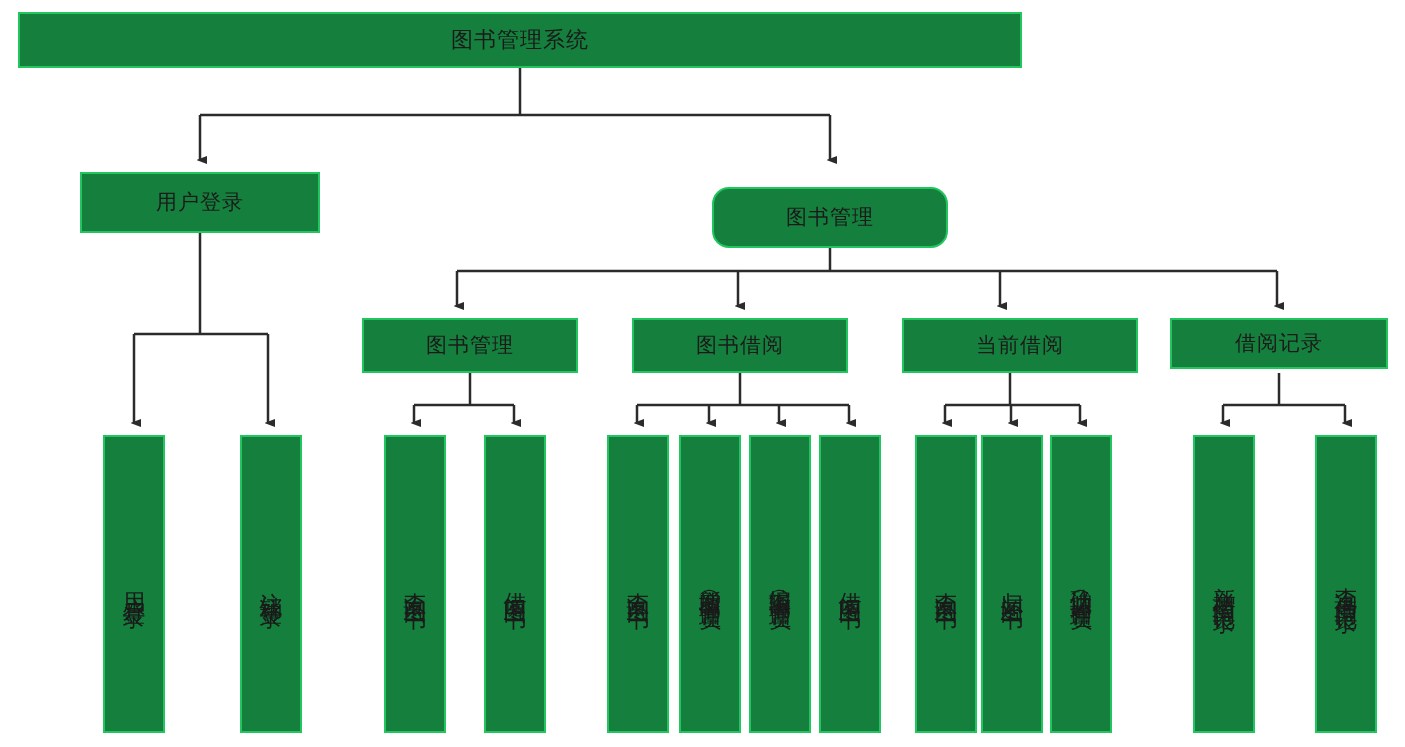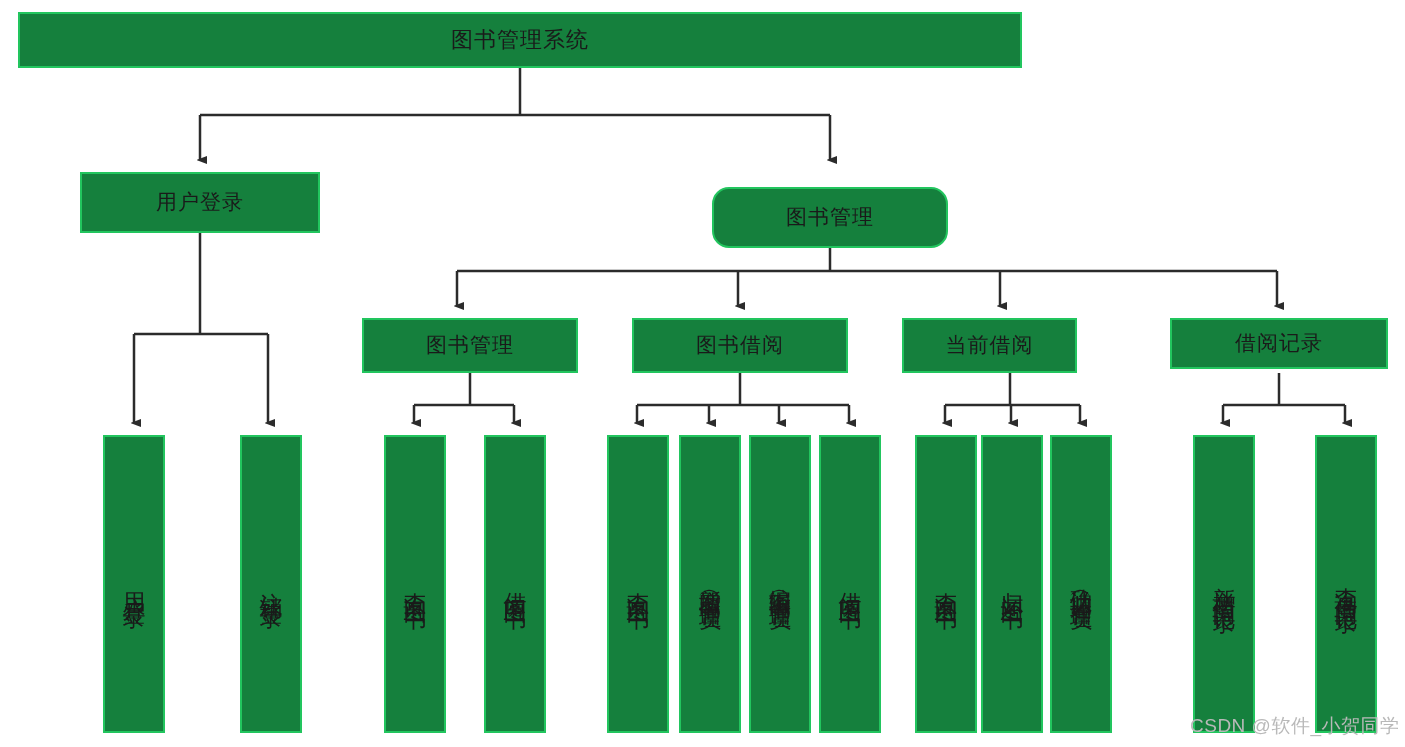--- a/index.html
+++ b/index.html
@@ -146,21 +146,21 @@
   <div class="node horiz" style="left:712px; top:187px; width:236px; height:61px;border-radius:17px;">
     <span class="label">图书管理</span>
   </div>
 
   <div class="node horiz" style="left:362px; top:318px; width:216px; height:55px;">
     <span class="label">图书管理</span>
   </div>
   <div class="node horiz" style="left:632px; top:318px; width:216px; height:55px;">
     <span class="label">图书借阅</span>
   </div>
-  <div class="node horiz" style="left:902px; top:318px; width:175px; height:55px;">
+  <div class="node horiz" style="left:902px; top:318px; width:236px; height:55px;">
     <span class="label">当前借阅</span>
   </div>
   <div class="node horiz" style="left:1170px; top:318px; width:218px; height:51px;">
     <span class="label">借阅记录</span>
   </div>
 
   <div class="node vert" style="left:103px; top:435px; width:62px; height:298px;">
     <span class="label">用户登录</span>
   </div>
   <div class="node vert" style="left:240px; top:435px; width:62px; height:298px;">
@@ -197,15 +197,14 @@
     <span class="label">确认归还（管理员）</span>
   </div>
 
   <div class="node vert" style="left:1193px; top:435px; width:62px; height:298px;">
     <span class="label">新增借阅记录</span>
   </div>
   <div class="node vert" style="left:1315px; top:435px; width:62px; height:298px;">
     <span class="label">查询借阅记录</span>
   </div>
 
-  <div class="watermark">CSDN @软件_小贺同学</div>
 
 </div>
 
 </body></html>

